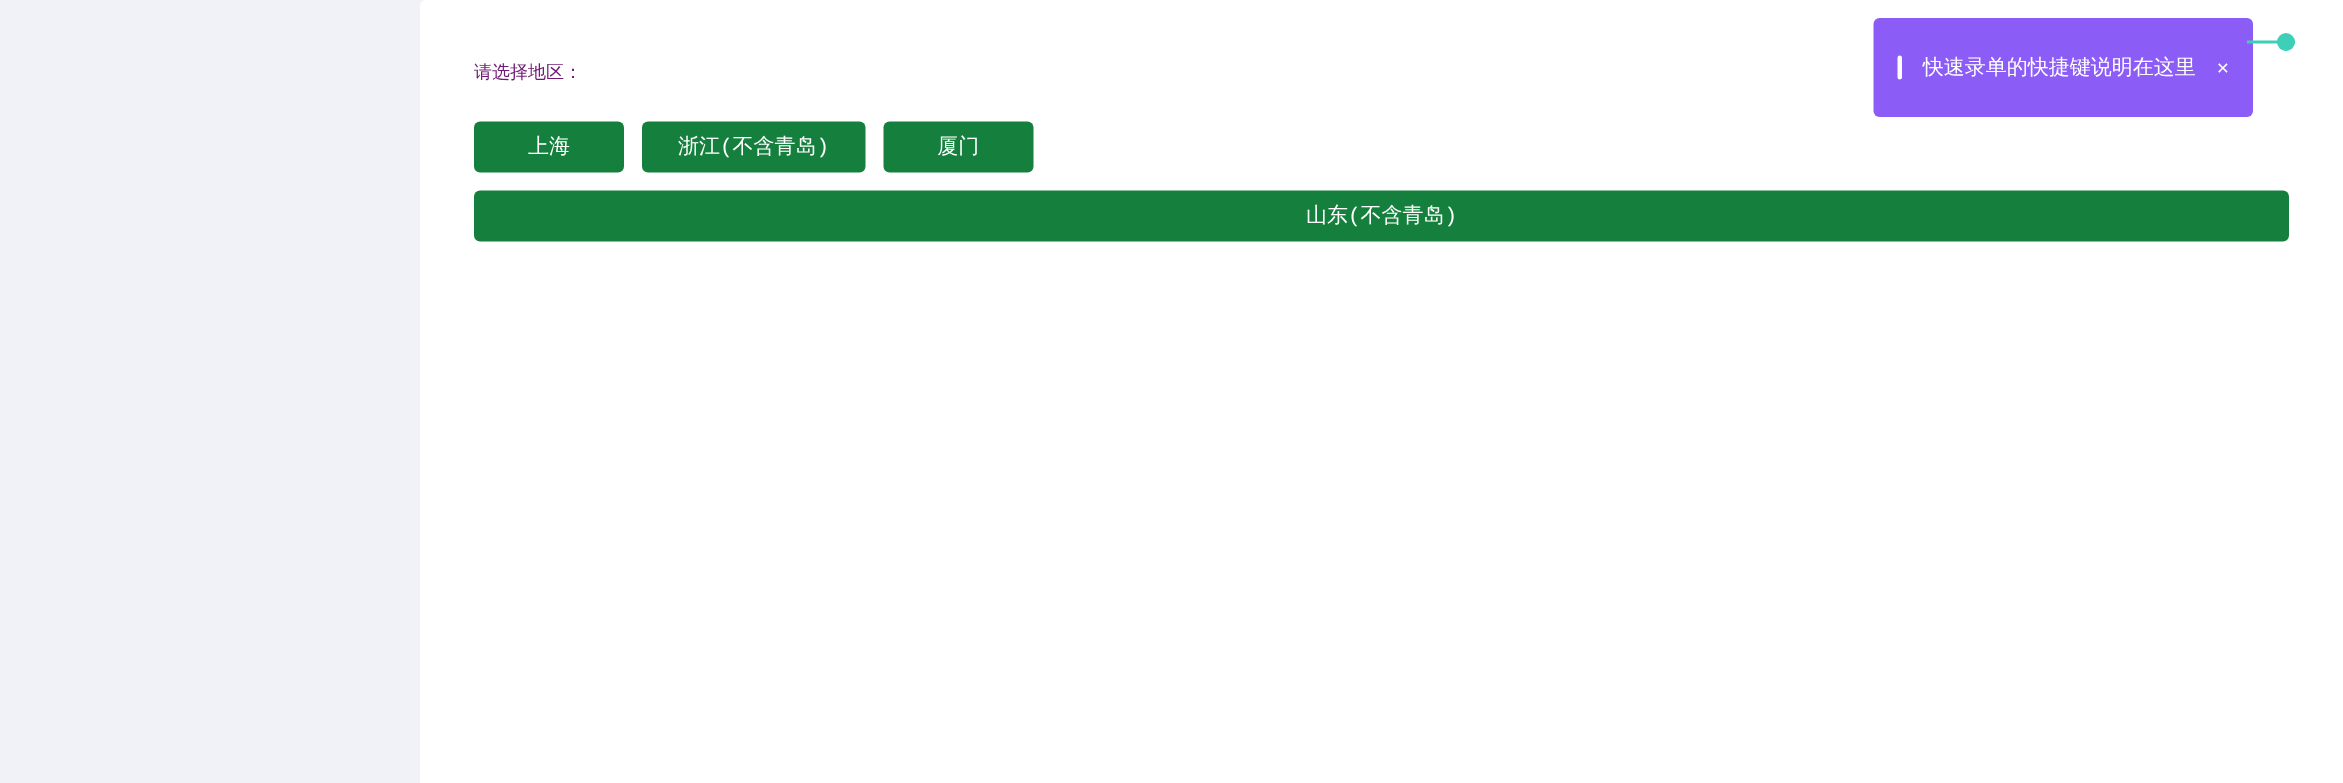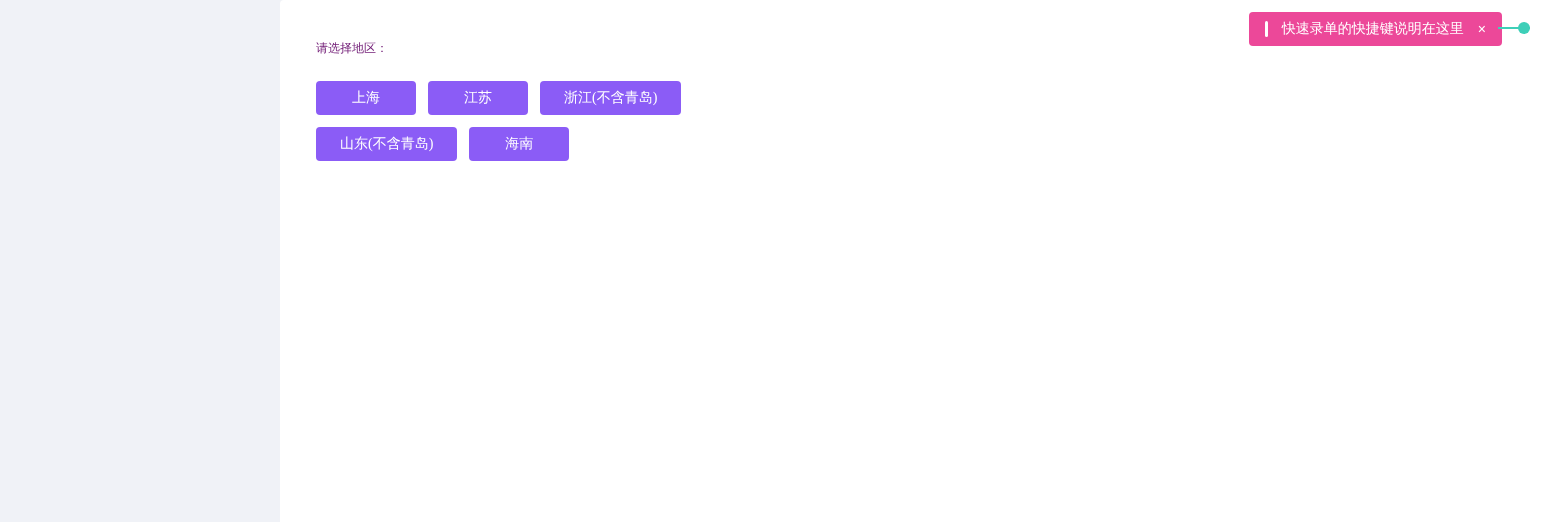--- a/index.html
+++ b/index.html
@@ -44,40 +44,40 @@
     }
 
     .region-grid {
       padding: 0 36px;
       display: flex;
       flex-wrap: wrap;
       gap: 12px;
     }
 
     .region-btn {
-      background: #8b5cf6;
+      background: #15803d;
       color: #fff;
       border: none;
       border-radius: 4px;
       padding: 8px 24px;
       font-size: 14px;
       cursor: pointer;
       min-width: 100px;
       text-align: center;
-      font-family: Liberation Serif, serif;
+      font-family: Liberation Mono, monospace;
     }
 
     
     .tooltip-banner {
       position: absolute;
       top: 12px;
       right: 60px;
-      background: #ec4899;
+      background: #8b5cf6;
       color: #fff;
-      padding: 8px 16px;
+      padding: 24px 16px;
       border-radius: 4px;
       font-size: 14px;
       display: flex;
       align-items: center;
       gap: 10px;
       white-space: nowrap;
     }
 
     .tooltip-banner::before {
       content: '';
@@ -118,27 +118,26 @@
 </head>
 <body>
 
 <div class="sidebar"></div>
 
 <div class="main-content">
   <div class="page-title">请选择地区：</div>
 
   <div class="region-grid">
     <button class="region-btn">上海</button>
-    <button class="region-btn">江苏</button>
     <button class="region-btn">浙江(不含青岛)</button>
+    <button class="region-btn">厦门</button>
   </div>
 
-  <div class="region-grid" style="margin-top: 12px;">
+  <div class="region-grid" style="margin-top: 12px; flex-direction: column;">
     <button class="region-btn">山东(不含青岛)</button>
-    <button class="region-btn">海南</button>
   </div>
 </div>
 
 <div class="tooltip-banner">
   <span>快速录单的快捷键说明在这里</span>
   <span class="tooltip-close">×</span>
 </div>
 <div class="tooltip-line"></div>
 <div class="tooltip-dot"></div>
 

